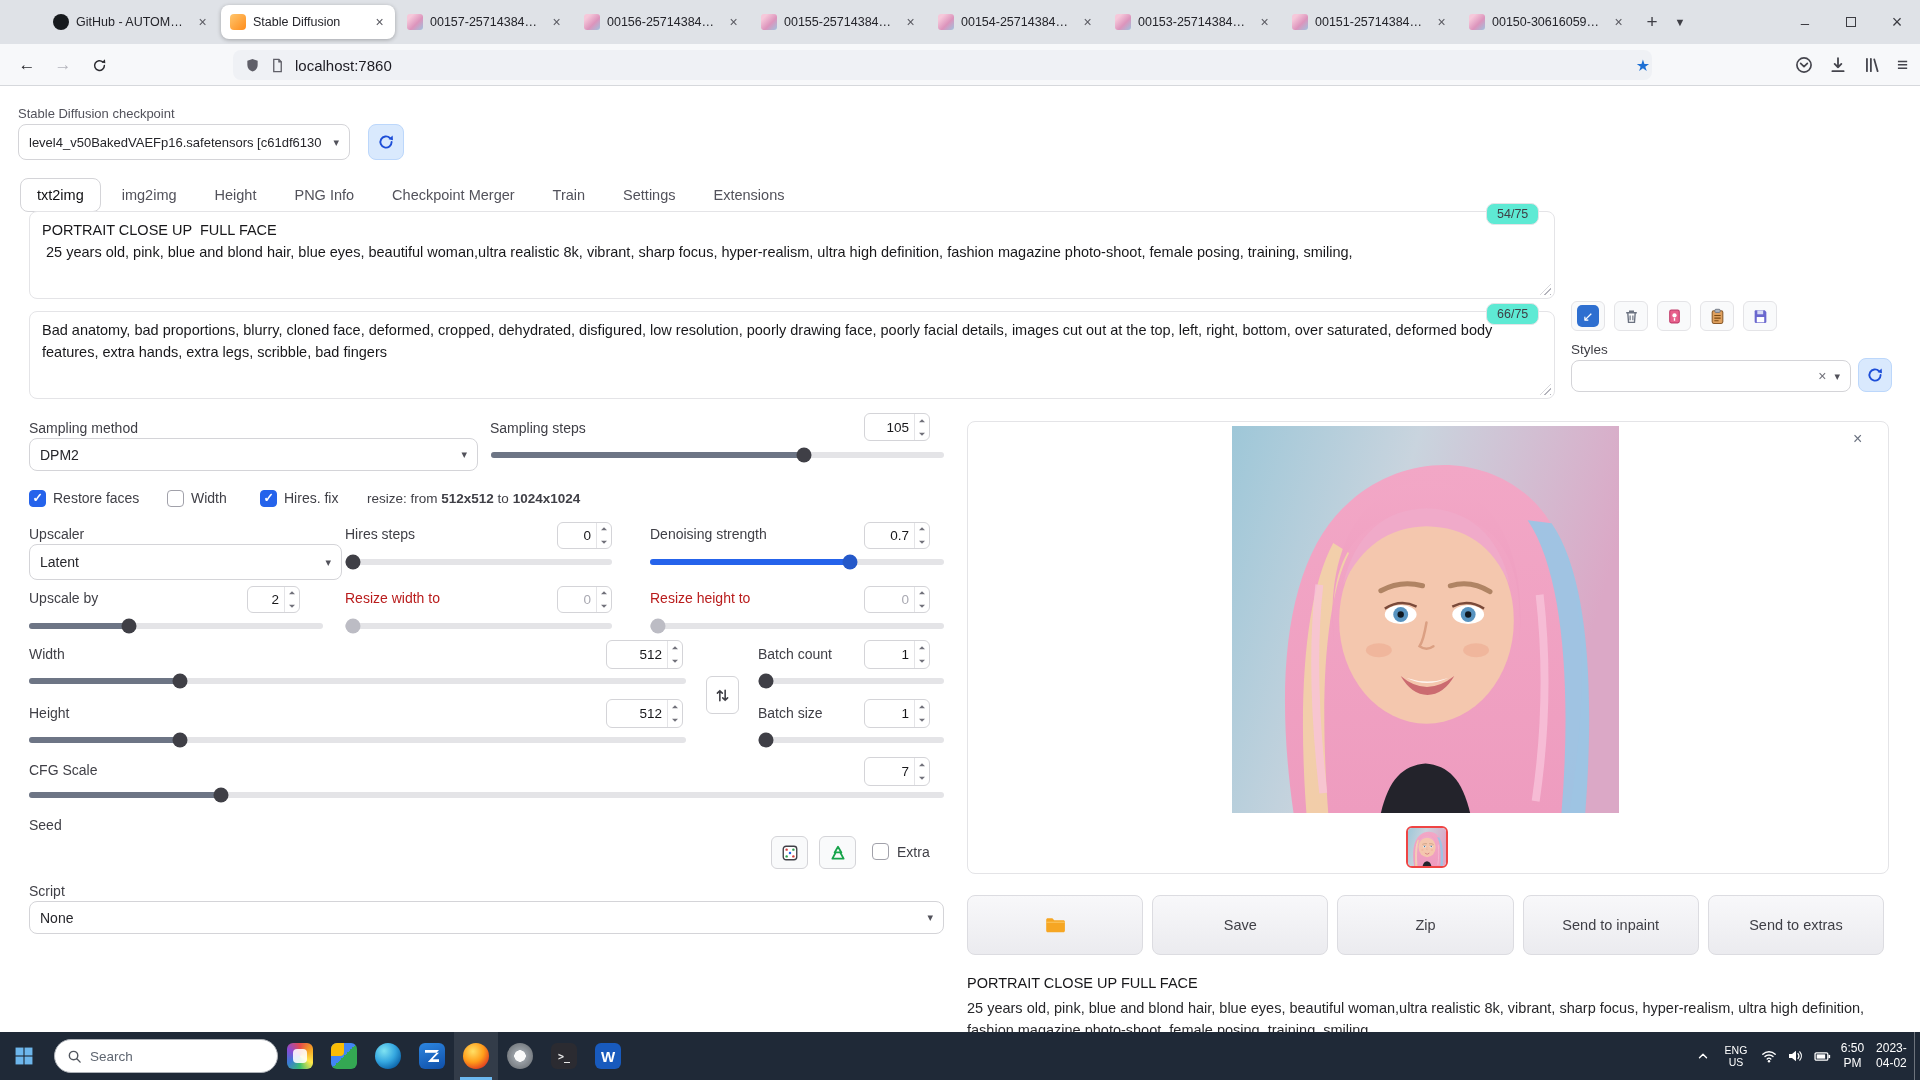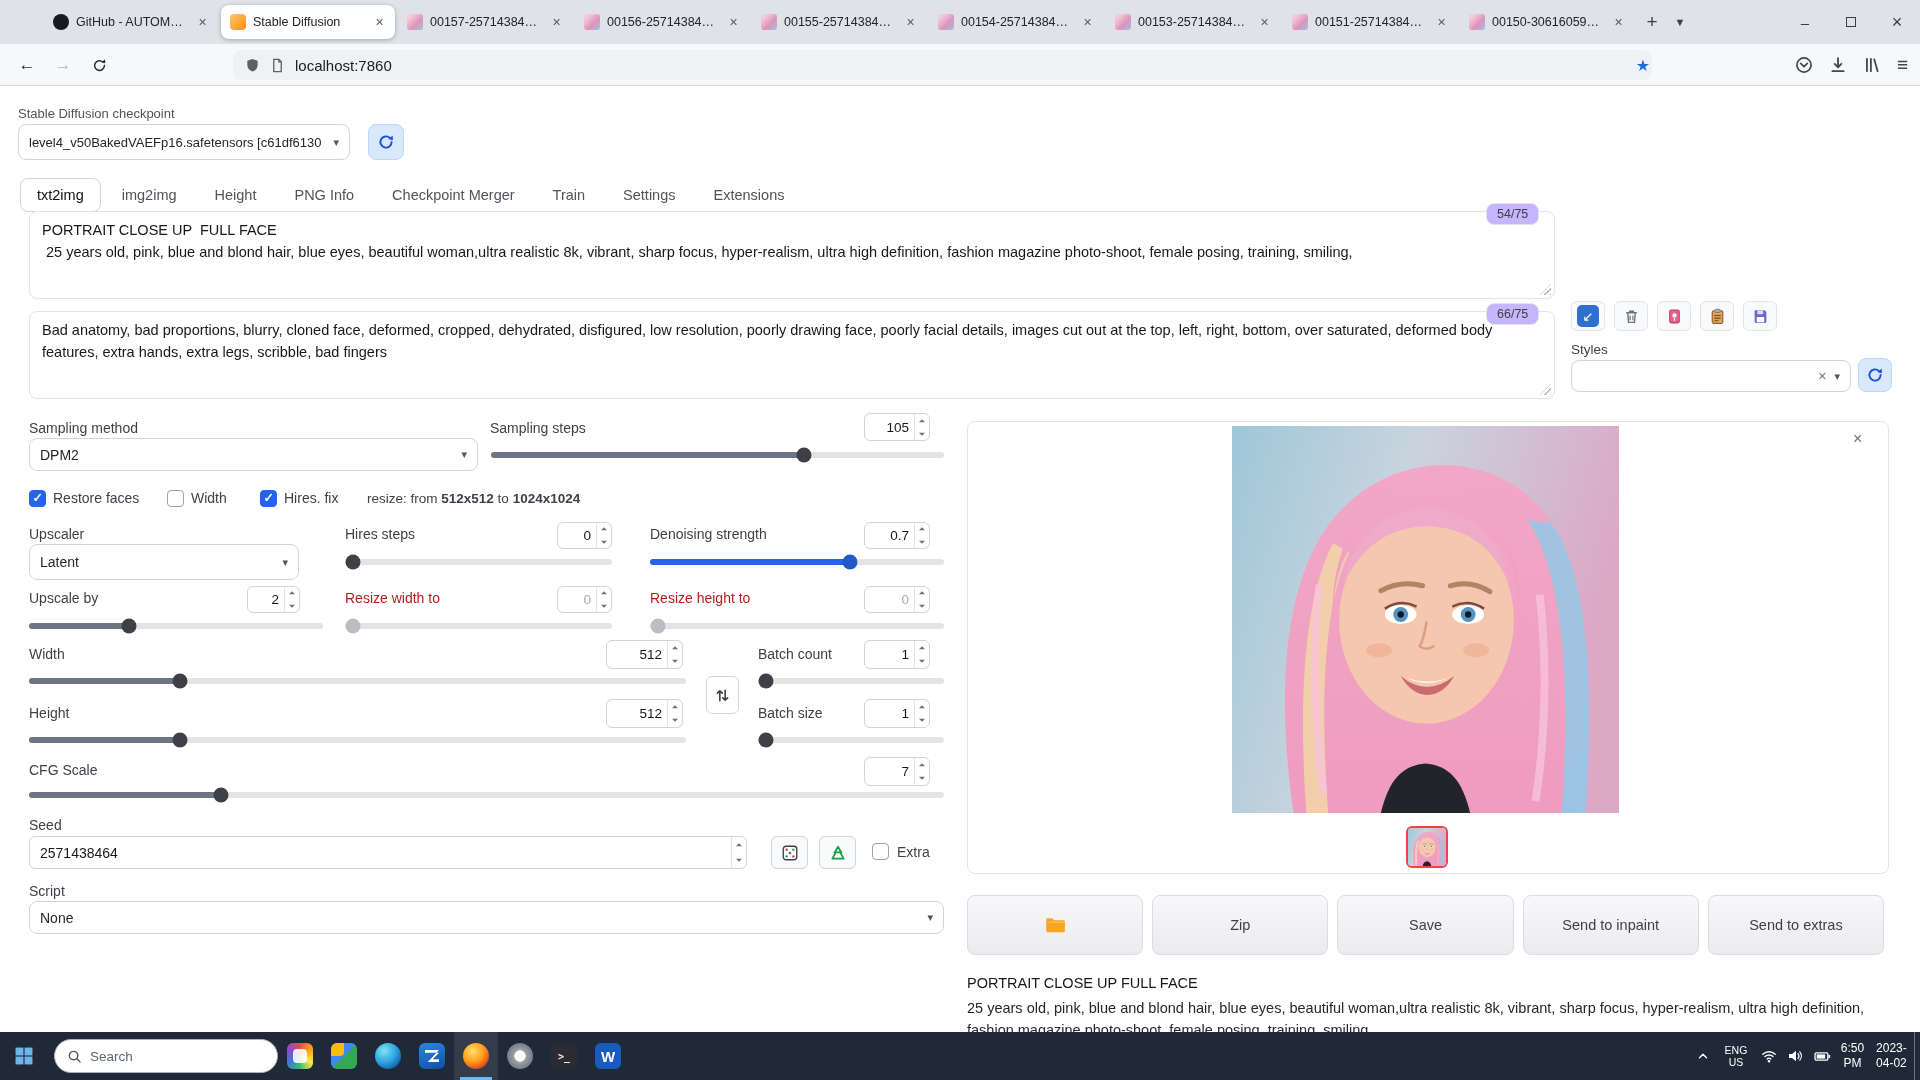--- a/index.html
+++ b/index.html
@@ -54,21 +54,21 @@
 .slider.blue .fill{background:#2563eb}
 .slider.blue .handle{background:#2458c9}
 .slider.disabled .fill{background:#dcdce0}
 .slider.disabled .handle{background:#bcbcc4}
 .cb{position:absolute;width:17px;height:17px;border:1.5px solid #a1a1aa;border-radius:4px;background:#fff}
 .cb.checked{background:#2563eb;border-color:#2563eb}
 .cb.checked::after{content:"✓";position:absolute;left:2.5px;top:-1px;color:#fff;font-size:12.5px;font-weight:bold}
 .ta{position:absolute;border:1.5px solid #e4e4e7;border-radius:8px;background:#fff}
 .ta textarea{width:100%;height:100%;border:none;outline:none;resize:none;background:transparent;font-family:"Liberation Sans",sans-serif;font-size:14.5px;line-height:1.5;color:#18181b;padding:8px 12px;overflow:hidden}
 .ta .corner{position:absolute;right:3px;bottom:3px;width:11px;height:11px;background:repeating-linear-gradient(135deg,transparent 0 2.5px,#b4b4bc 2.5px 4px);clip-path:polygon(100% 0,100% 100%,0 100%)}
-.counter{position:absolute;background:#c4b5fd;border:1px solid #e4e4e7;border-radius:8px;padding:3px 10px;font-size:12.5px;color:#3f3f46;z-index:3}
+.counter{position:absolute;background:#5eead4;border:1px solid #e4e4e7;border-radius:8px;padding:3px 10px;font-size:12.5px;color:#3f3f46;z-index:3}
 .navtabs{position:absolute;left:20px;top:92px;height:34px;display:flex;gap:4px;align-items:stretch}
 .navtab{display:flex;align-items:center;padding:0 16px;font-size:14.5px;color:#52525b;border:1px solid transparent;border-radius:8px}
 .navtab.active{border-color:#d4d4d8;color:#111114;background:#fff}
 .generate{position:absolute;border:1px solid #f6ad55;border-radius:8px;background:linear-gradient(180deg,#ffd9a8,#feb25e);font-size:17px;font-weight:600;color:#773f10;display:flex;align-items:center;justify-content:center;letter-spacing:.2px}
 .mini{position:absolute;width:34px;height:30px;border:1px solid #e4e4e7;border-radius:6px;background:#f9fafb;display:flex;align-items:center;justify-content:center}
 .sw-box{width:22px;height:22px;border-radius:5px;background:#2e6fd0;color:#fff;font-size:13px;display:flex;align-items:center;justify-content:center}
 .bluebtn{position:absolute;border:1px solid #bcd7fb;border-radius:8px;background:#d9e9fd;color:#1d4ed8;display:flex;align-items:center;justify-content:center}
 .toolbtn{position:absolute;border:1px solid #d4d4d8;border-radius:6px;background:#fff;display:flex;align-items:center;justify-content:center;color:#3f3f46}
 .panel{position:absolute;border:1px solid #e4e4e7;border-radius:8px}
 .genimg{display:block}
@@ -431,21 +431,21 @@
     <span class="cb checked" style="left:260px;top:404px"></span>
     <div class="lab" style="left:284px;top:404px">Hires. fix</div>
     <div class="lab" style="left:367px;top:405px;font-size:13.5px">
       <span>resize: from</span>
       <b>512x512</b>
       <span>to</span>
       <b>1024x1024</b>
     </div>
 
     <div class="lab" style="left:29px;top:440px">Upscaler</div>
-    <div class="dd" style="left:29px;top:458px;width:270px;height:36px">
+    <div class="dd" style="left:29px;top:458px;width:313px;height:36px">
       <span class="ddv">Latent</span>
       <span class="caret">▾</span>
     </div>
     <div class="lab" style="left:345px;top:440px">Hires steps</div>
     <div class="num" style="left:557px;top:436px;width:55px;height:27px">
       <span class="v">0</span>
       <span class="sp">
           <i class="up"></i>
           <i class="dn"></i>
         </span>
@@ -576,27 +576,20 @@
           <i class="dn"></i>
         </span>
     </div>
     <div class="slider" style="left:29px;top:701px;width:915px">
       <span class="track"></span>
       <span class="fill" style="width: 21%;"></span>
       <span class="handle" style="left: clamp(8px, 21%, 100% - 8px); transform: translate(-50%, -50%);"></span>
     </div>
 
     <div class="lab" style="left:29px;top:731px">Seed</div>
-    <div class="num seed" style="left:29px;top:750px;width:718px;height:33px">
-      <span class="v">2571438464</span>
-      <span class="sp">
-          <i class="up"></i>
-          <i class="dn"></i>
-        </span>
-    </div>
     <div class="toolbtn" style="left:771px;top:750px;width:37px;height:33px;background:#f9fafb">
         <svg width="18" height="18">
           <use href="#i-dice"></use>
         </svg>
       </div>
     <div class="toolbtn" style="left:819px;top:750px;width:37px;height:33px;background:#f9fafb">
         <svg width="18" height="18">
           <use href="#i-recycle"></use>
         </svg>
       </div>
@@ -619,22 +612,22 @@
           <use href="#portrait"></use>
         </svg>
     </div>
 
     <div class="outbtns" style="left:967px;top:809px;width:917px;height:60px">
       <div class="outbtn">
           <svg width="22" height="22">
             <use href="#i-folder"></use>
           </svg>
         </div>
+      <div class="outbtn">Save</div>
       <div class="outbtn">Zip</div>
-      <div class="outbtn">Save</div>
       <div class="outbtn">Send to inpaint</div>
       <div class="outbtn">Send to extras</div>
     </div>
 
     <div class="cap-title" style="left:967px;top:889px">PORTRAIT CLOSE UP FULL FACE</div>
     <div class="cap-body" style="left:967px;top:911px;width:920px;height:35px">25 years old, pink, blue and blond hair, blue eyes, beautiful woman,ultra realistic 8k, vibrant, sharp focus, hyper-realism, ultra high definition, fashion magazine photo-shoot, female posing, training, smiling,</div>
   </div>
 
   <div class="taskbar">
     <div class="tb-start" style="color:#6db6ec">

